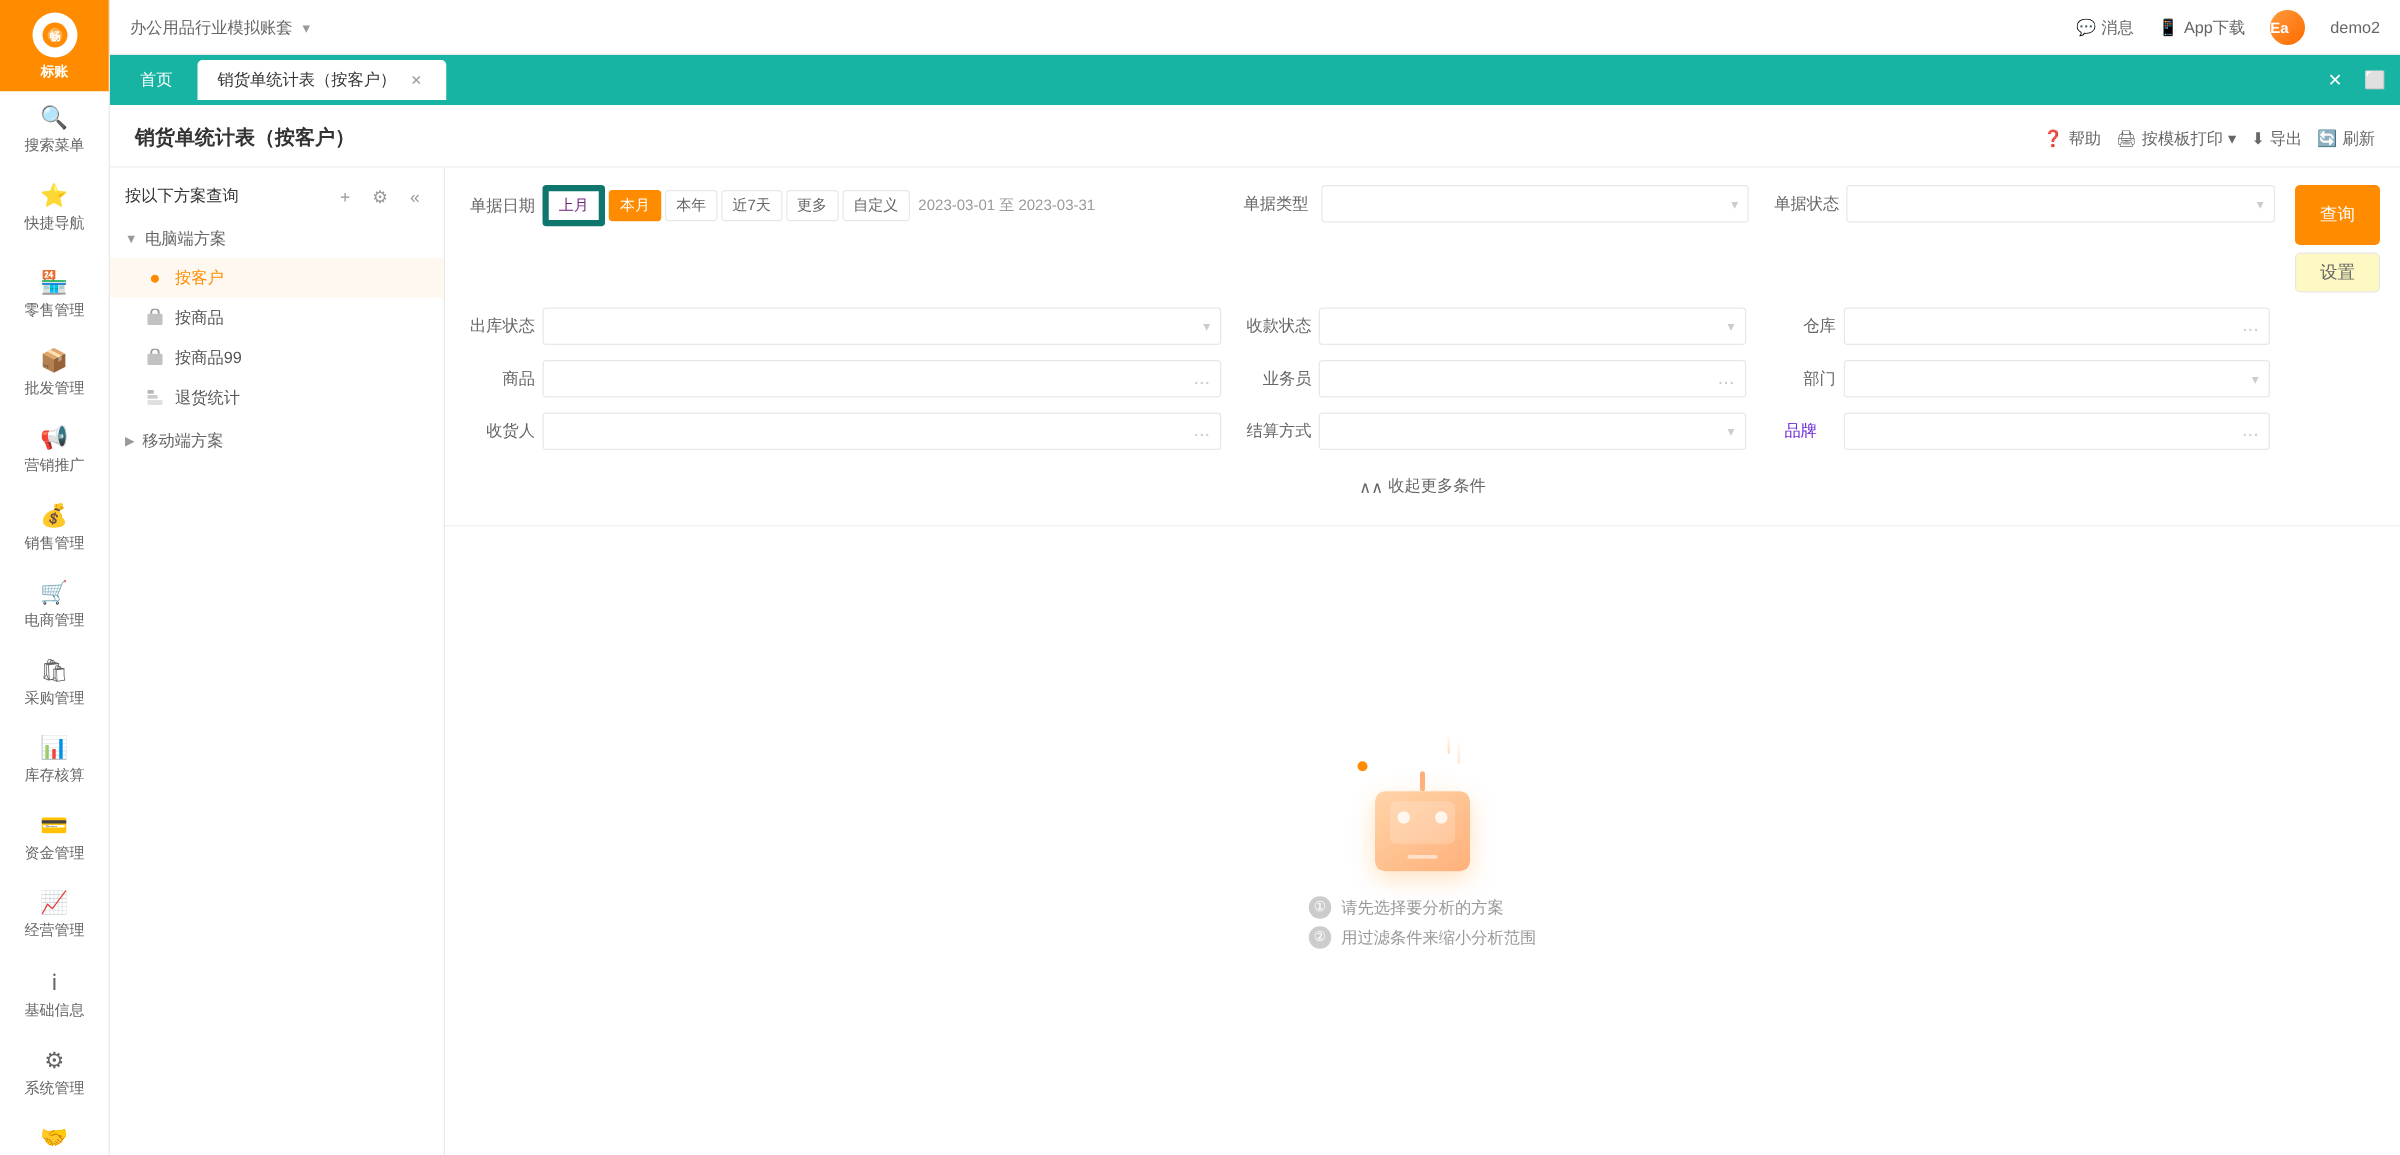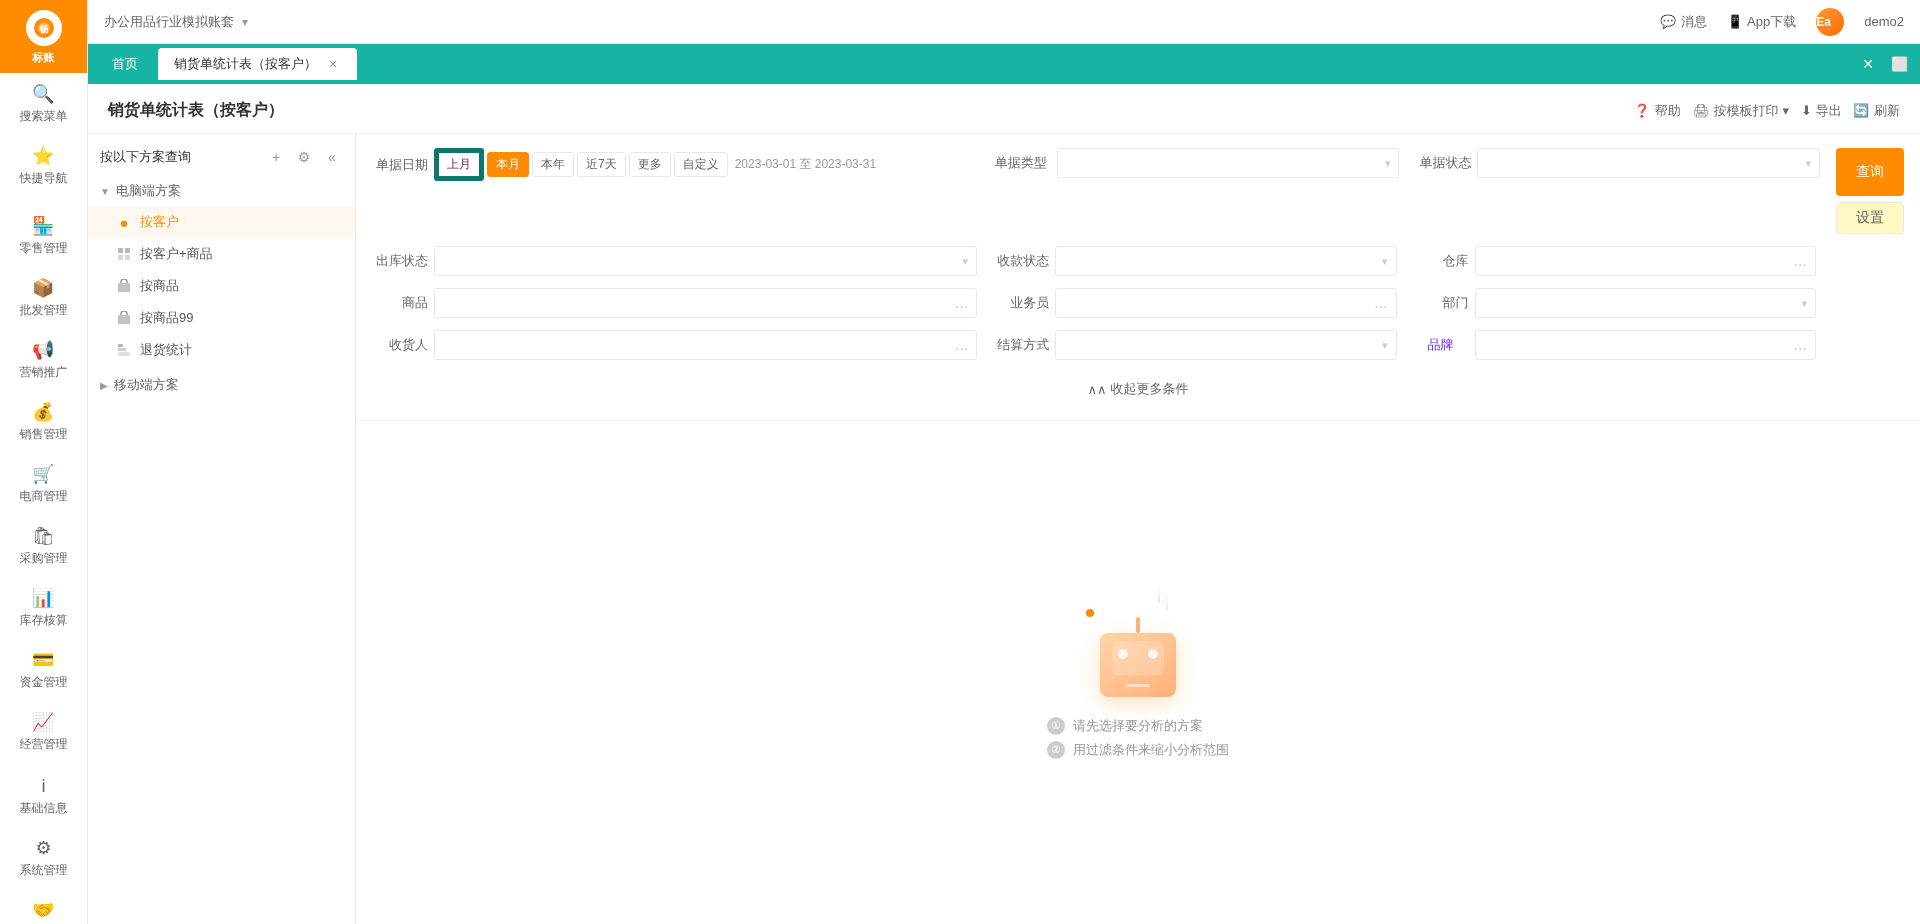--- a/index.html
+++ b/index.html
@@ -220,31 +220,20 @@
         </div>
 
         <div class="scheme-group">
           <div class="scheme-group-header">
             <span class="scheme-group-arrow">▼</span>
             <span>电脑端方案</span>
           </div>
           <div class="scheme-item active">
             <div class="scheme-item-icon" style="color:#ff8c00; font-size:15px;">●</div>
             <span>按客户</span>
-          </div>
-          <div class="scheme-item">
-            <div class="scheme-item-icon" style="color:#999;">
-              <svg width="14" height="14" viewBox="0 0 14 14">
-                  <rect x="1" y="1" width="5" height="5" rx="1" fill="currentColor" opacity="0.7"></rect>
-                  <rect x="8" y="1" width="5" height="5" rx="1" fill="currentColor" opacity="0.7"></rect>
-                  <rect x="1" y="8" width="5" height="5" rx="1" fill="currentColor" opacity="0.4"></rect>
-                  <rect x="8" y="8" width="5" height="5" rx="1" fill="currentColor" opacity="0.4"></rect>
-                </svg>
-            </div>
-            <span>按客户+商品</span>
           </div>
           <div class="scheme-item">
             <div class="scheme-item-icon" style="color:#999;">
               <svg width="14" height="14" viewBox="0 0 14 14">
                   <rect x="1" y="4" width="12" height="9" rx="1" fill="currentColor" opacity="0.6"></rect>
                   <path d="M4 4V3a3 3 0 016 0v1" stroke="currentColor" stroke-width="1.5" fill="none"></path>
                 </svg>
             </div>
             <span>按商品</span>
           </div>

